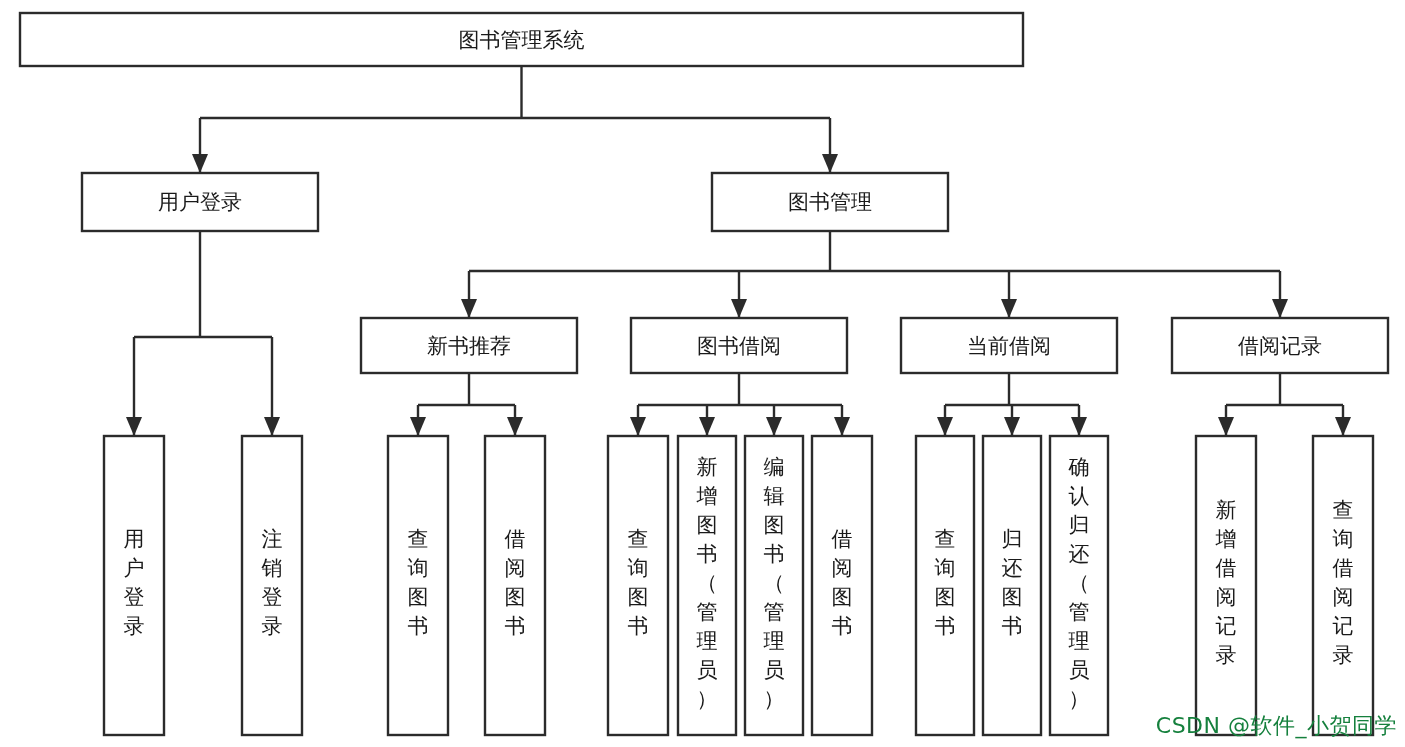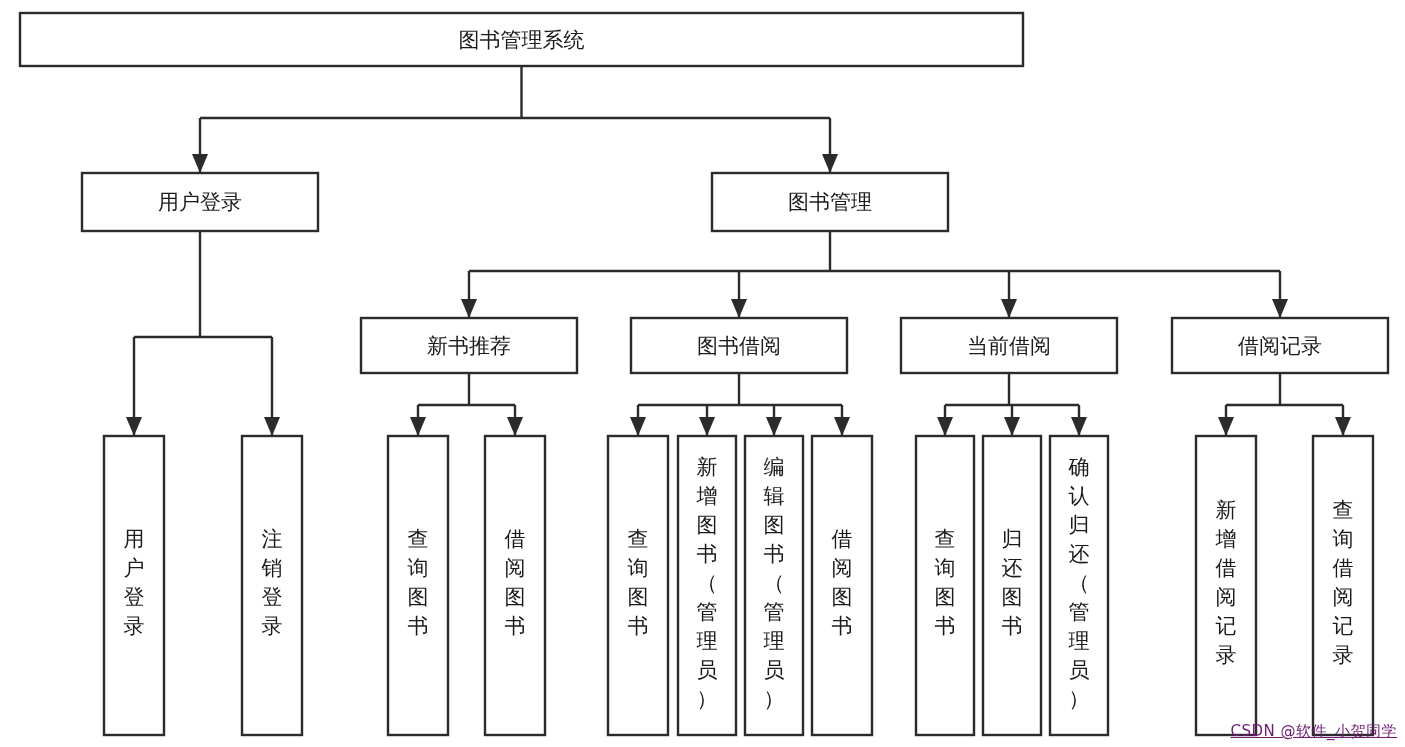--- a/index.html
+++ b/index.html
@@ -49,27 +49,26 @@
   .node-label-vertical {
     fill: #1a1a1a;
     font-family: "DejaVu Sans", "Liberation Sans", sans-serif;
     font-size: 21px;
     text-anchor: middle;
   }
   .watermark {
     position: absolute;
     right: 8px;
     bottom: 6px;
-    color: #701a75;
-    font-size: 15px;
+    color: #15803d;
+    font-size: 22px;
     font-family: "DejaVu Sans", "Liberation Sans", sans-serif;
     letter-spacing: 0.5px;
     white-space: nowrap;
     user-select: none;
-    text-decoration: underline;
   }
 </style>
 </head>
 <body>
 
 <div id="diagram-root">
   <svg class="diagram" viewBox="0 0 1405 747" xmlns="http://www.w3.org/2000/svg">
 
     <g id="edges">
         <line x1="521.5" y1="66" x2="521.5" y2="118" class="edge-line"></line>

